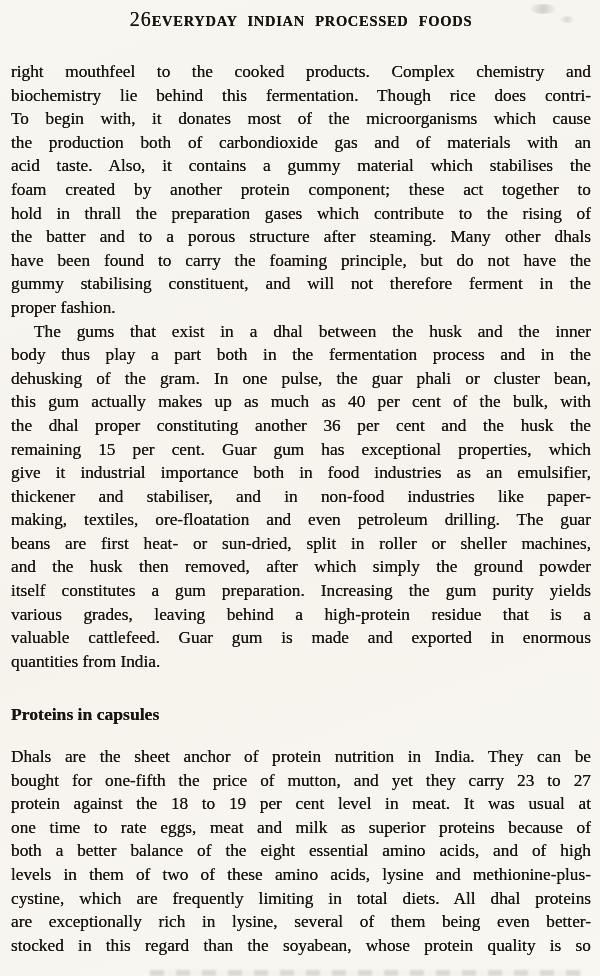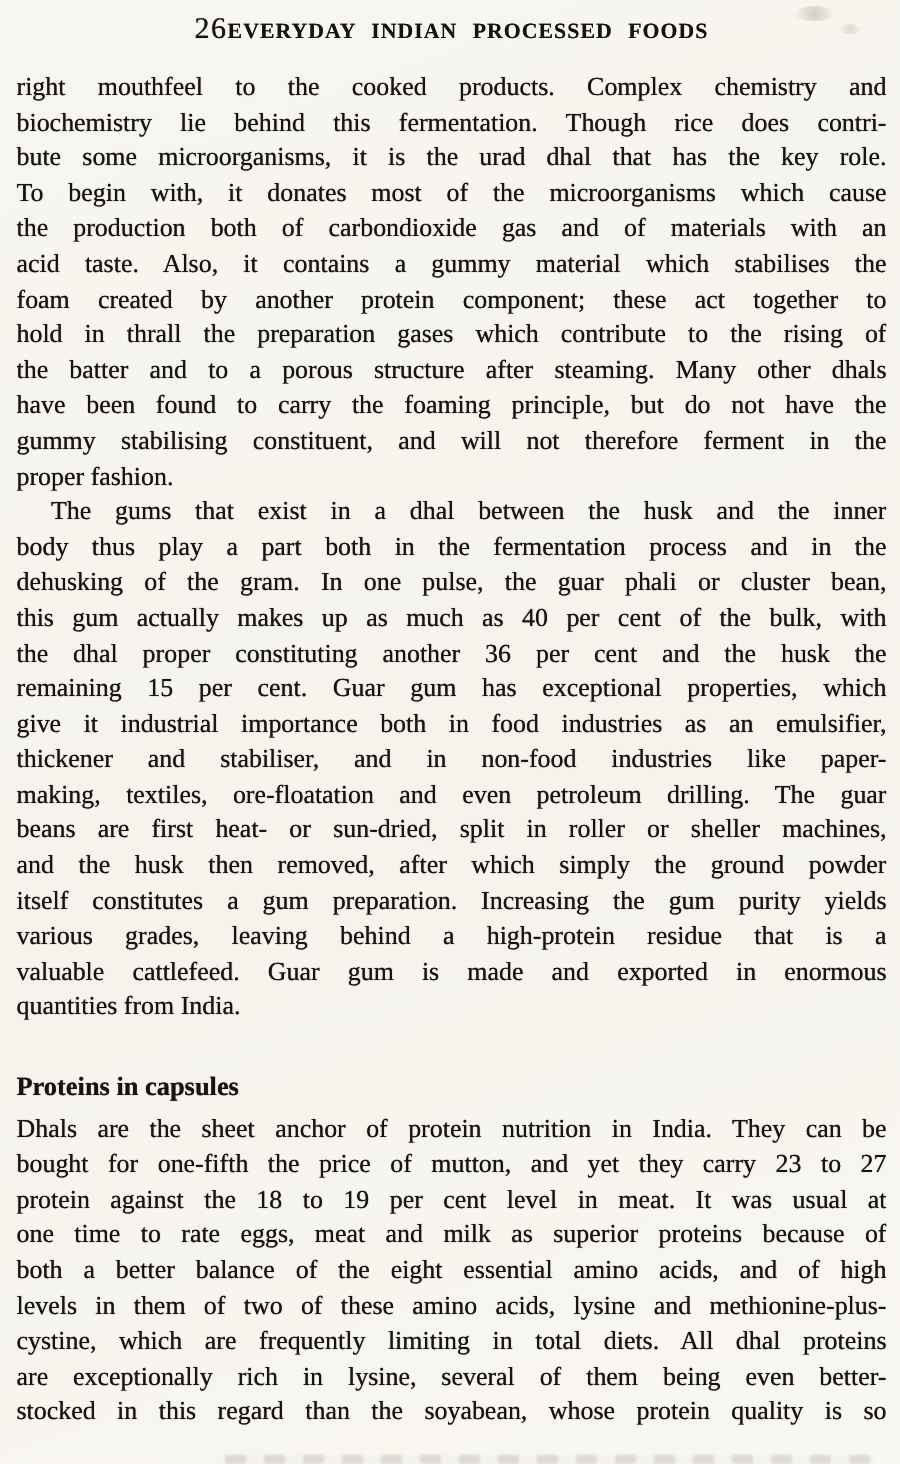--- a/index.html
+++ b/index.html
@@ -30,21 +30,21 @@
   .running-title {
     font-size: 14.5px;
     font-weight: bold;
     letter-spacing: 0.7px;
     word-spacing: 6px;
     text-shadow: 0 0 0.4px rgba(23,19,16,0.85);
   }
 
   .body-text {
     position: absolute;
-    top: 46px;
+    top: 60px;
     left: 11px;
     right: 9px;
   }
 
   .line {
     font-size: 17.3px;
     line-height: 23.6px;
     height: 23.6px;
     overflow: hidden;
     white-space: normal;
@@ -58,21 +58,21 @@
   }
   .line.indent {
     padding-left: 23px;
   }
 
   .section-heading {
     font-size: 17.6px;
     font-weight: bold;
     line-height: 23.6px;
     margin-top: 30px;
-    margin-bottom: 4px;
+    margin-bottom: 18px;
     text-align: left;
     text-shadow: 0 0 0.5px rgba(23,19,16,0.9);
   }
 
   
   .speck {
     position: absolute;
     border-radius: 50%;
     background: radial-gradient(circle, rgba(90,85,75,0.45), rgba(90,85,75,0));
     pointer-events: none;
@@ -106,21 +106,20 @@
   </div>
 
   <div class="speck speck-a"></div>
   <div class="speck speck-b"></div>
 
   <div class="body-text">
 
     <div>
       <div class="line">right mouthfeel to the cooked products. Complex chemistry and</div>
       <div class="line">biochemistry lie behind this fermentation. Though rice does contri-</div>
-      <div class="line">bute some microorganisms, it is the urad dhal that has the key role.</div>
       <div class="line">To begin with, it donates most of the microorganisms which cause</div>
       <div class="line">the production both of carbondioxide gas and of materials with an</div>
       <div class="line">acid taste. Also, it contains a gummy material which stabilises the</div>
       <div class="line">foam created by another protein component; these act together to</div>
       <div class="line">hold in thrall the preparation gases which contribute to the rising of</div>
       <div class="line">the batter and to a porous structure after steaming. Many other dhals</div>
       <div class="line">have been found to carry the foaming principle, but do not have the</div>
       <div class="line">gummy stabilising constituent, and will not therefore ferment in the</div>
       <div class="line end">proper fashion.</div>
     </div>

